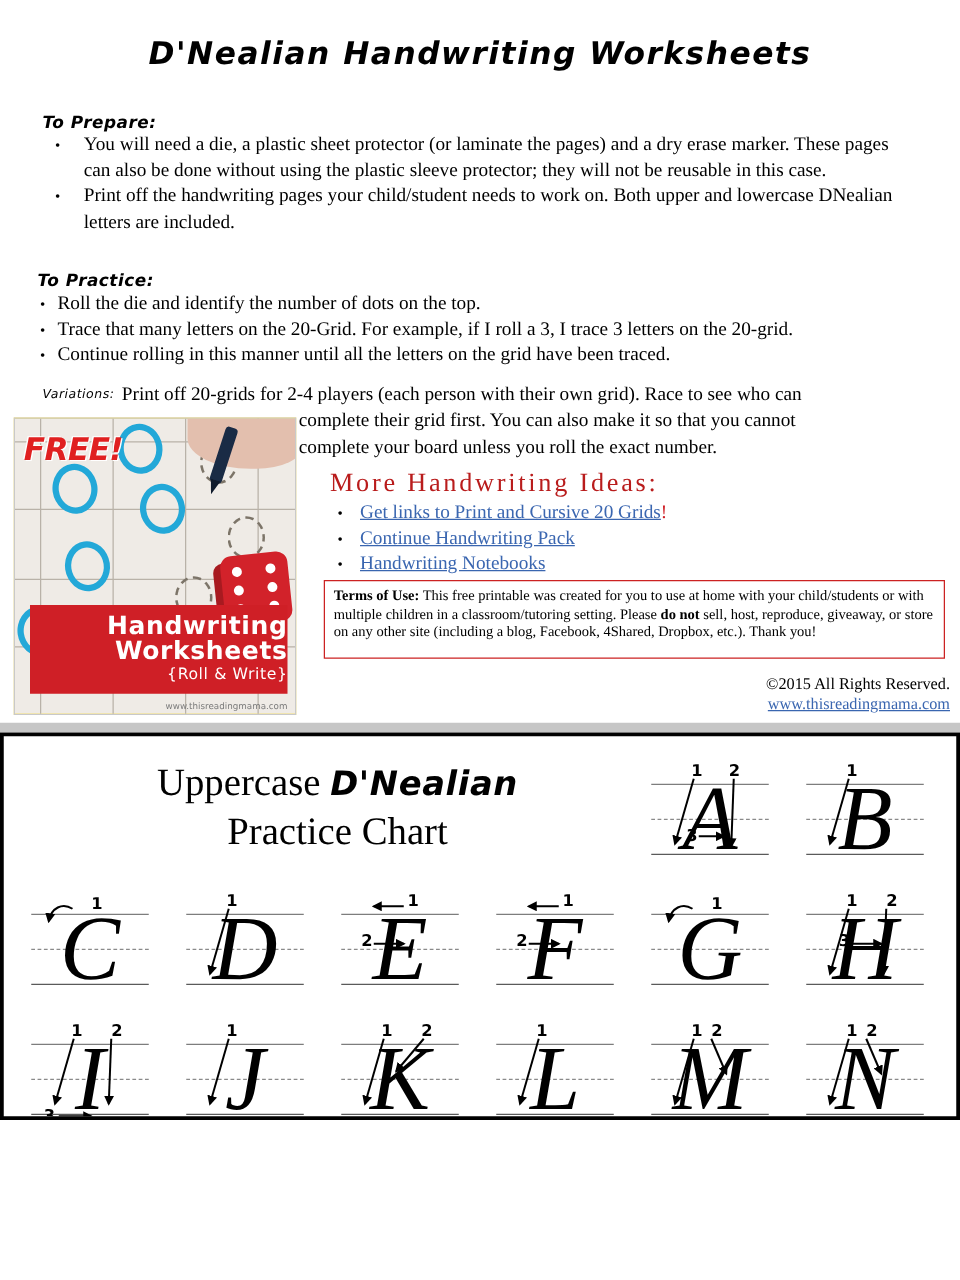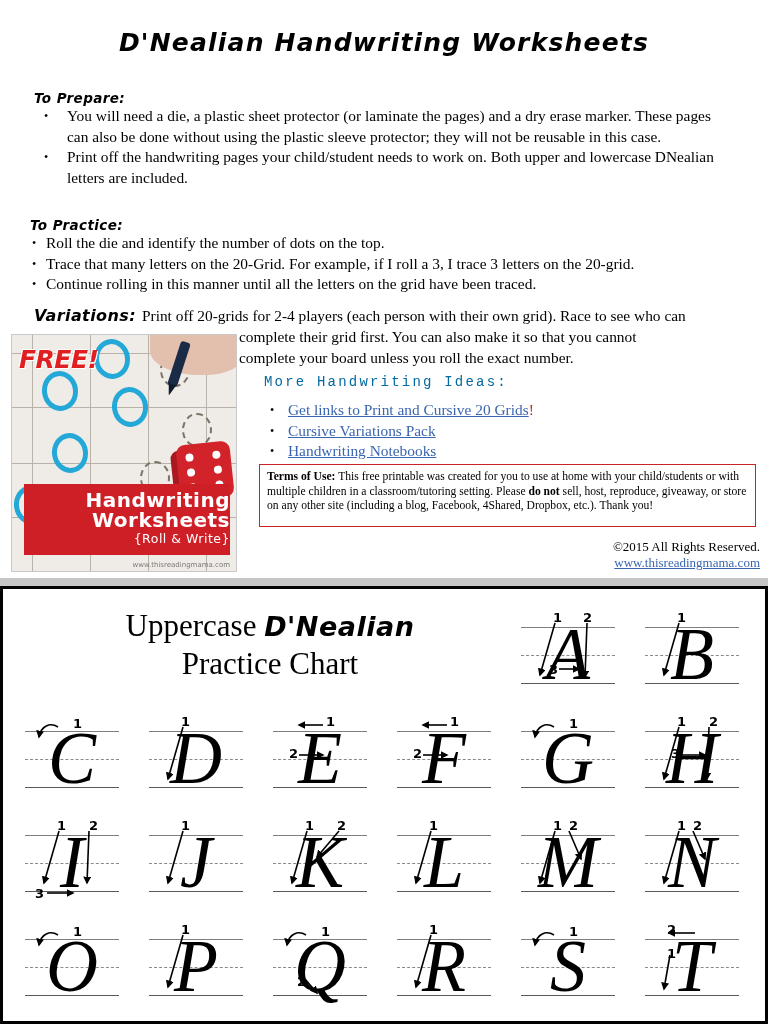--- a/index.html
+++ b/index.html
@@ -86,22 +86,22 @@
   .variations-block {
     position: absolute;
     left: 34px;
     top: 305px;
     width: 700px;
   }
   .variations-label {
     float: left;
     font-family: "DejaVu Sans", sans-serif;
     font-style: italic;
-    font-weight: 700;
-    font-size: 16px;
+    font-weight: 400;
+    font-size: 10px;
     letter-spacing: .4px;
     margin-right: 6px;
     line-height: 21px;
   }
   .variations-text {
     font-size: 15.4px;
     line-height: 21px;
   }
   .variations-text .l2,
   .variations-text .l3 { display: block; padding-left: 205px; }
@@ -205,24 +205,24 @@
     right: 6px; bottom: 2px;
     font-size: 7px;
     color: #7a7a7a;
     font-family: "DejaVu Sans", sans-serif;
   }
 
   
   .ideas-head {
     position: absolute;
     left: 264px; top: 374px;
-    font-family: Liberation Mono, monospace;
-    font-size: 14px;
+    font-family: Liberation Serif, serif;
+    font-size: 21px;
     letter-spacing: 2.2px;
-    color: #0369a1;
+    color: #b91c1c;
   }
   .links-list {
     position: absolute;
     left: 288px; top: 400px;
     width: 420px;
   }
   .links-list li {
     font-size: 15.4px;
     line-height: 20px;
   }
@@ -257,21 +257,21 @@
   .page-gap {
     width: 768px;
     height: 8px;
     background: #c6c6c6;
   }
 
   
   .page2 {
     position: relative;
     width: 768px;
-    height: 438px;
+    height: 310px;
     background: #fff;
     border: 3px solid #000;
     box-sizing: border-box;
     overflow: hidden;
   }
   .chart-title {
     position: absolute;
     left: 62px; top: 18px;
     width: 410px;
     text-align: center;
@@ -402,21 +402,21 @@
         <div class="b1">Handwriting</div>
         <div class="b2">Worksheets</div>
         <div class="b3">{Roll &amp; Write}</div>
       </div>
       <span class="credit">www.thisreadingmama.com</span>
     </div>
 
     <div class="ideas-head">More Handwriting Ideas:</div>
     <ul class="blist links-list">
       <li><a href="#">Get links to Print and Cursive 20 Grids</a><span class="bang">!</span></li>
-      <li><a href="#">Cursive Variations Pack</a></li>
+      <li><a href="#">Continue Handwriting Pack</a></li>
       <li><a href="#">Handwriting Notebooks</a></li>
     </ul>
 
     <div class="terms-box"><b>Terms of Use:</b><span> This free printable was created for you to use at home with your child/students or with multiple children in a classroom/tutoring setting. Please </span><b>do not</b><span> sell, host, reproduce, giveaway, or store on any other site (including a blog, Facebook, 4Shared, Dropbox, etc.). Thank you!</span></div>
 
     <div class="copyright">
       <div>©2015 All Rights Reserved.</div>
       <a href="#">www.thisreadingmama.com</a>
     </div>
   </div>

